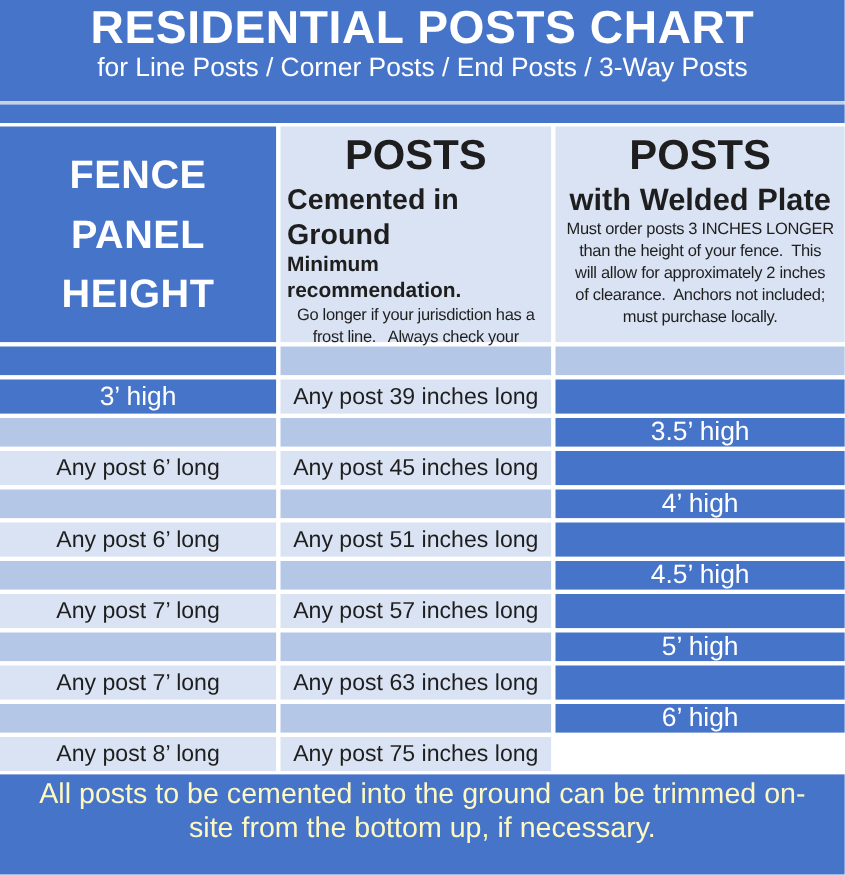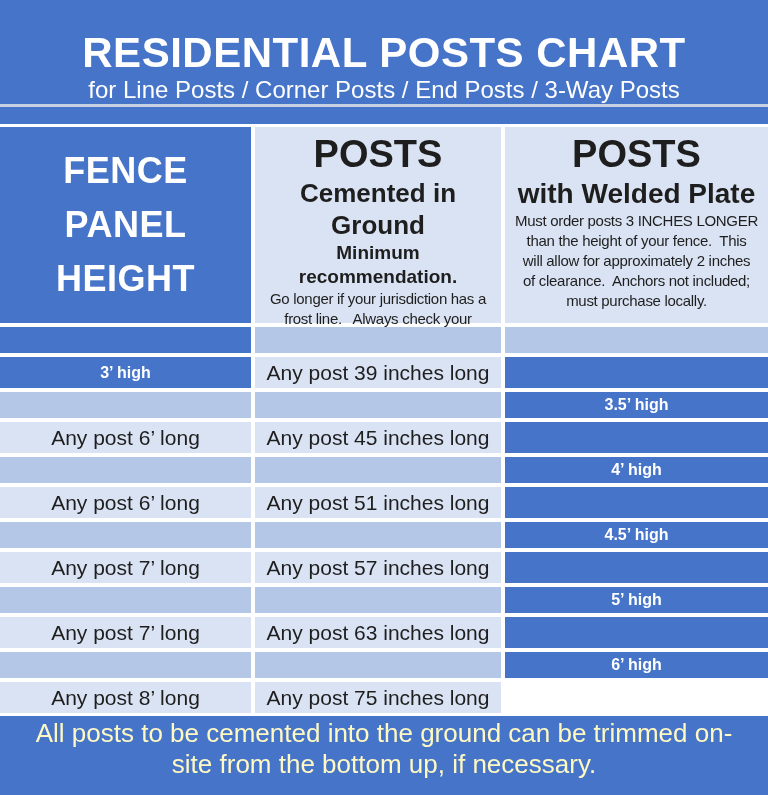--- a/index.html
+++ b/index.html
@@ -12,54 +12,54 @@
   }
   *{box-sizing:border-box;}
   html,body{margin:0;padding:0;}
   body{
     width:768px;height:795px;overflow:hidden;
     font-family:"Liberation Sans",sans-serif;
     background:var(--grid);
   }
   
   .title-band{
-    height:104px;background:var(--blue);color:#fff;
-    display:flex;flex-direction:column;align-items:center;justify-content:flex-end;
+    height:92px;background:var(--blue);color:#fff;
+    display:flex;flex-direction:column;align-items:center;justify-content:flex-start;
   }
   .title{
     font-size:42px;font-weight:bold;letter-spacing:.5px;line-height:46px;margin-top:2px;
     white-space:nowrap;
   }
   .subtitle{font-size:24px;line-height:28px;white-space:nowrap;}
   .thin-divider{height:3px;background:var(--divider);}
   .gap-strip{height:17px;background:var(--blue);}
   
   .table{
     display:grid;
     grid-template-columns:251px 246px 1fr;
     grid-template-rows:196px repeat(6, 26px 31px);
     gap:4px;
     background:var(--grid);
     border-top:3px solid var(--grid);
     border-bottom:3px solid var(--grid);
   }
-  .cell{display:flex;align-items:center;justify-content:center;text-align:center;}
+  .cell{display:flex;align-items:center;justify-content:center;text-align:left;}
   .c-blue{background:var(--blue);color:#fff;}
   .c-light{background:var(--light);color:var(--ink);}
   .c-spacer{background:var(--spacer);}
   
   .hdr-fence{flex-direction:column;font-weight:bold;font-size:36px;line-height:54px;letter-spacing:.5px;}
   .hdr-col{flex-direction:column;justify-content:flex-start;padding:4px 6px;}
   .hdr-posts{font-weight:bold;font-size:38px;line-height:46px;}
   .hdr-sub{font-weight:bold;font-size:26px;line-height:32px;}
   .hdr-sub3{font-weight:bold;font-size:28px;line-height:34px;}
   .hdr-minirec{font-weight:bold;font-size:19px;line-height:24px;}
   .note-line{font-size:15px;line-height:20px;letter-spacing:-0.3px;white-space:pre;}
   
-  .row-height{font-weight:bold;font-size:16px;}
+  .row-height{font-weight:normal;font-size:24px;}
   .row-val{font-size:21px;}
   
   .footer{
     height:99px;background:var(--blue);color:#fef9c3;
     display:flex;flex-direction:column;align-items:center;justify-content:flex-start;
     padding-top:2px;
   }
   .footer-line{font-size:26px;line-height:31px;white-space:pre;}
 </style>
 </head>

